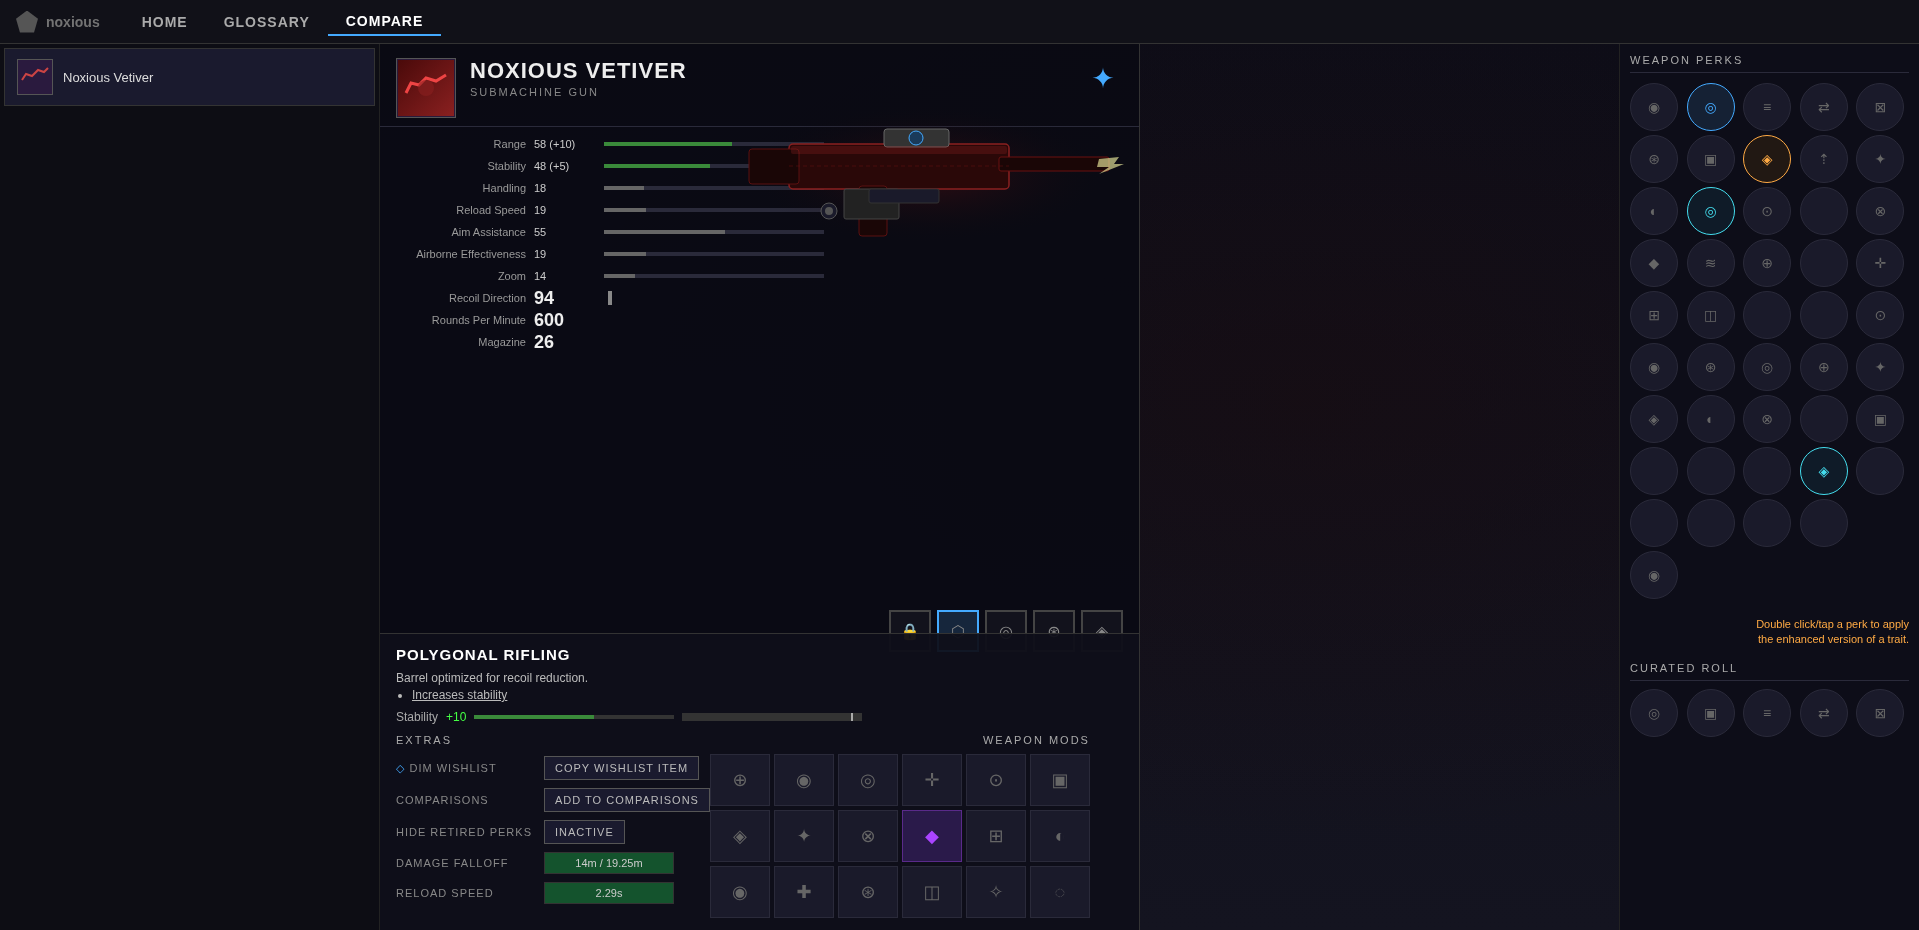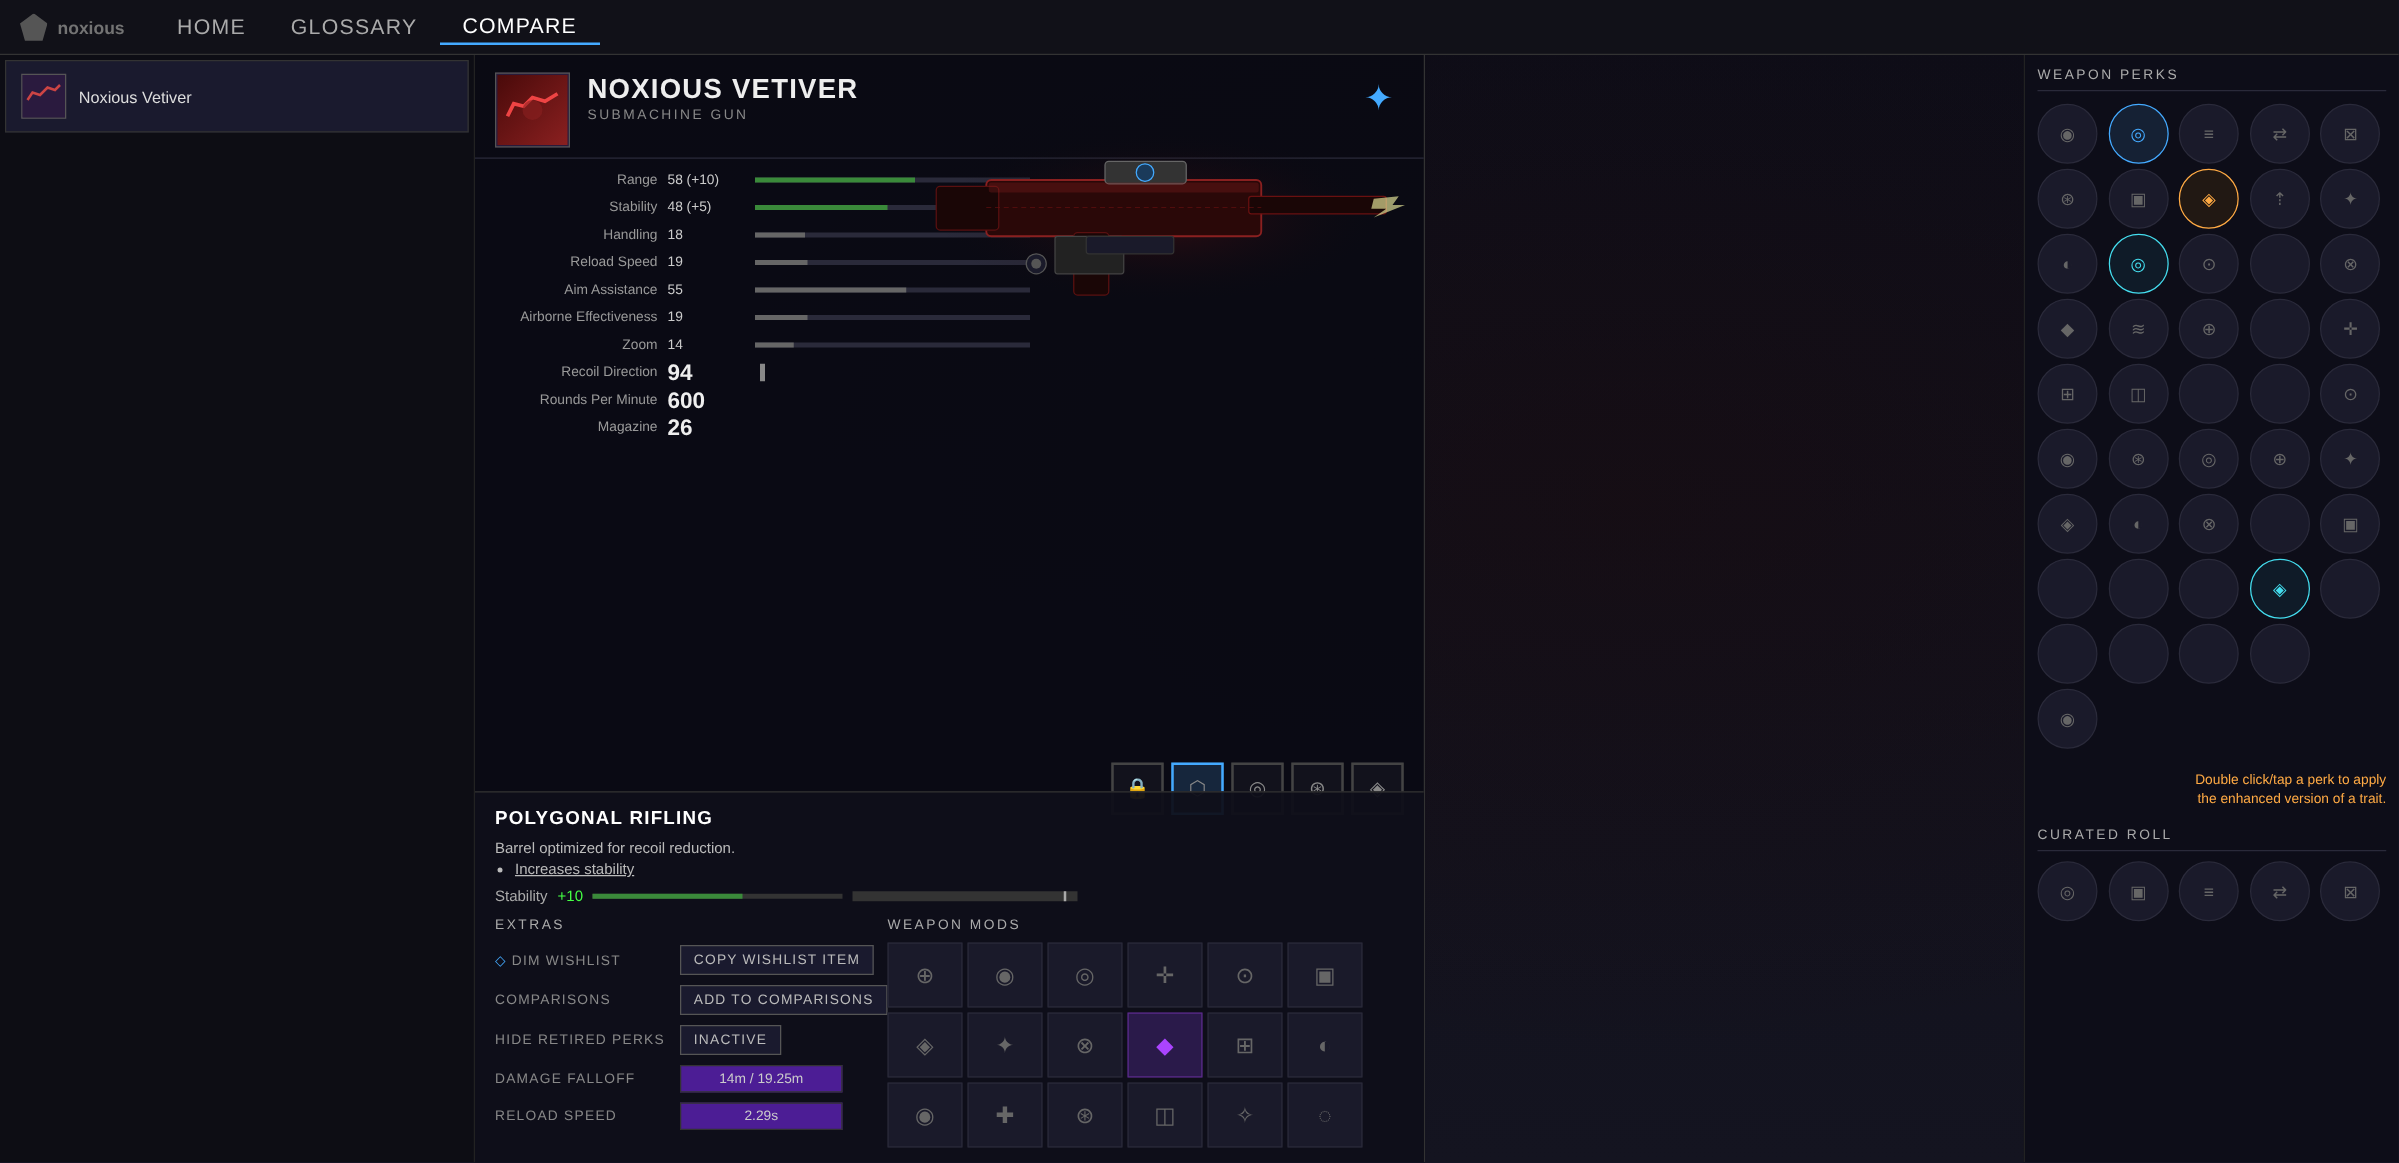--- a/index.html
+++ b/index.html
@@ -41,22 +41,22 @@
       font-size: 14px;
       font-weight: bold;
     }
     .nav-links {
       display: flex;
       gap: 0;
     }
     .nav-link {
       color: #aaa;
       text-decoration: none;
-      font-size: 17px;
-      font-weight: normal;
+      font-size: 14px;
+      font-weight: bold;
       letter-spacing: 1px;
       padding: 0 18px;
       height: 29px;
       display: flex;
       align-items: center;
       cursor: pointer;
       text-transform: uppercase;
     }
     .nav-link.active { color: #fff; border-bottom: 2px solid #4af; }
 
@@ -304,21 +304,21 @@
       letter-spacing: 1px;
       text-transform: uppercase;
       width: 140px;
       flex-shrink: 0;
     }
     .extras-label .diamond {
       color: #4af;
       margin-right: 4px;
     }
     .extras-input {
-      background: #4c1d95;
+      background: #14532d;
       border: 1px solid #333;
       color: #ccc;
       font-size: 11px;
       padding: 4px 8px;
       min-width: 130px;
       text-align: center;
       cursor: pointer;
     }
     .extras-btn {
       background: #1a1a2e;
@@ -329,20 +329,21 @@
       letter-spacing: 1px;
       cursor: pointer;
       text-transform: uppercase;
     }
     .weapon-mods-title {
       color: #aaa;
       font-size: 11px;
       letter-spacing: 2px;
       text-transform: uppercase;
       margin-bottom: 8px;
+      text-align: right;
     }
     .mods-grid {
       display: grid;
       grid-template-columns: repeat(6, 1fr);
       gap: 4px;
     }
     .mod-icon {
       width: 60px; height: 52px;
       background: #1a1a2a;
       border: 1px solid #2a2a3a;

